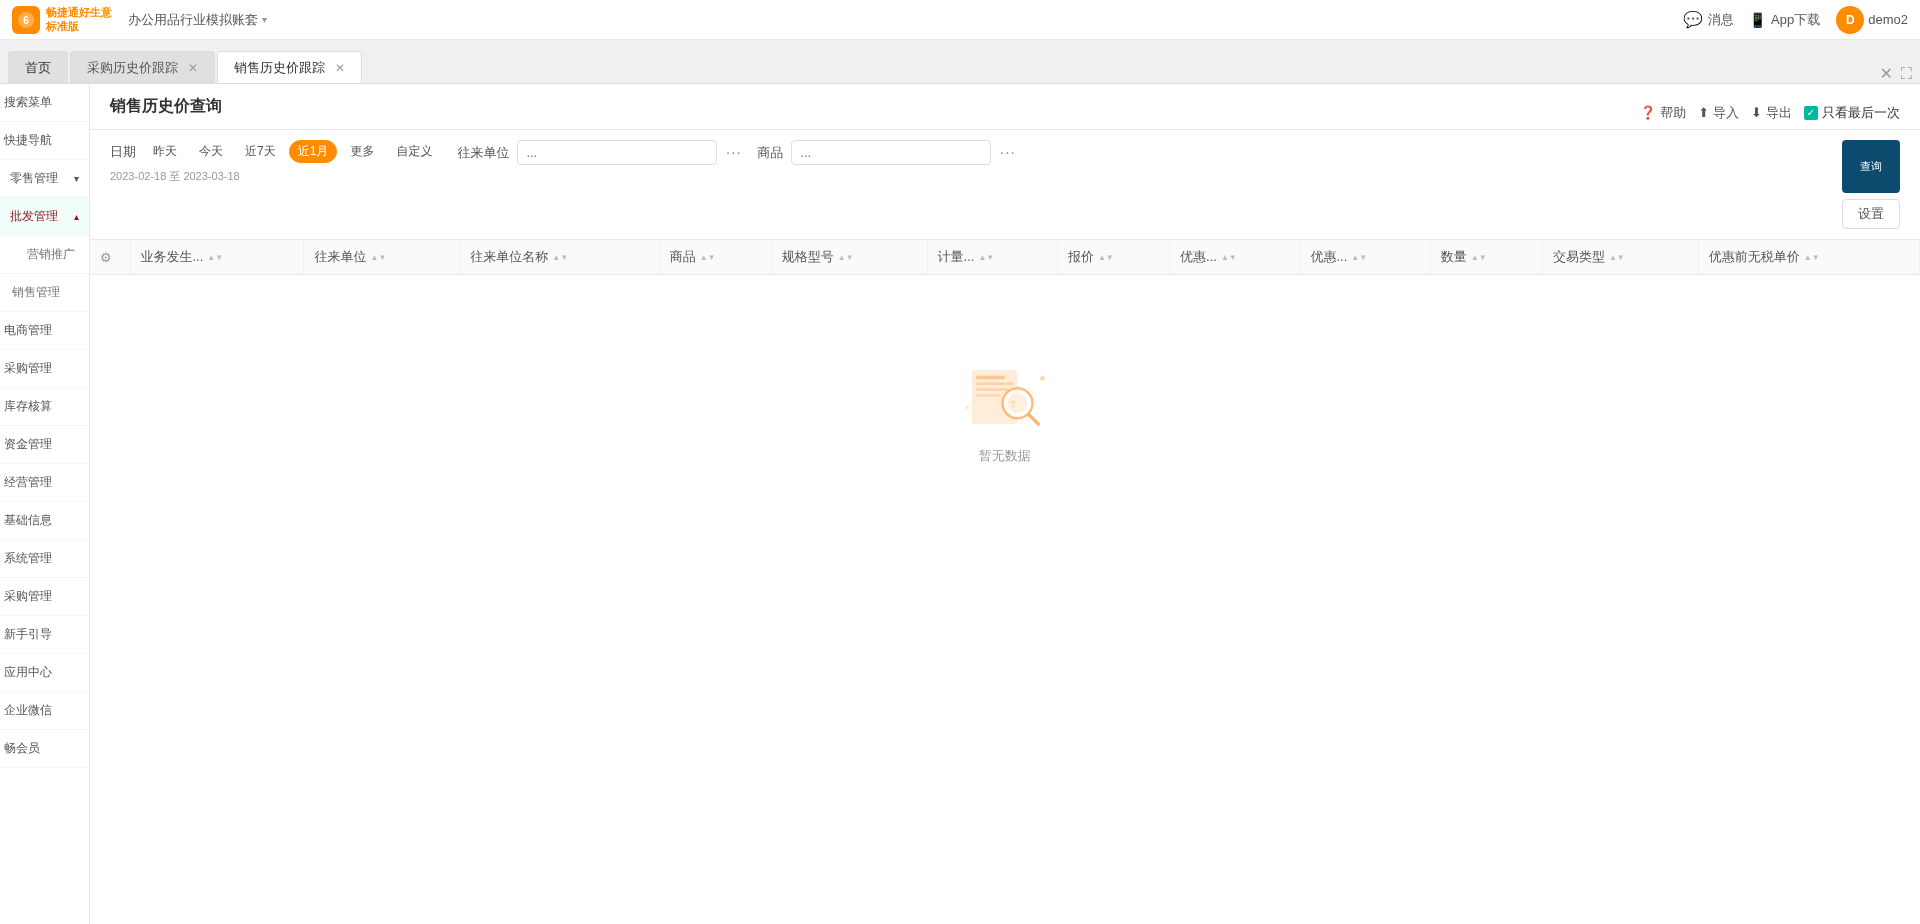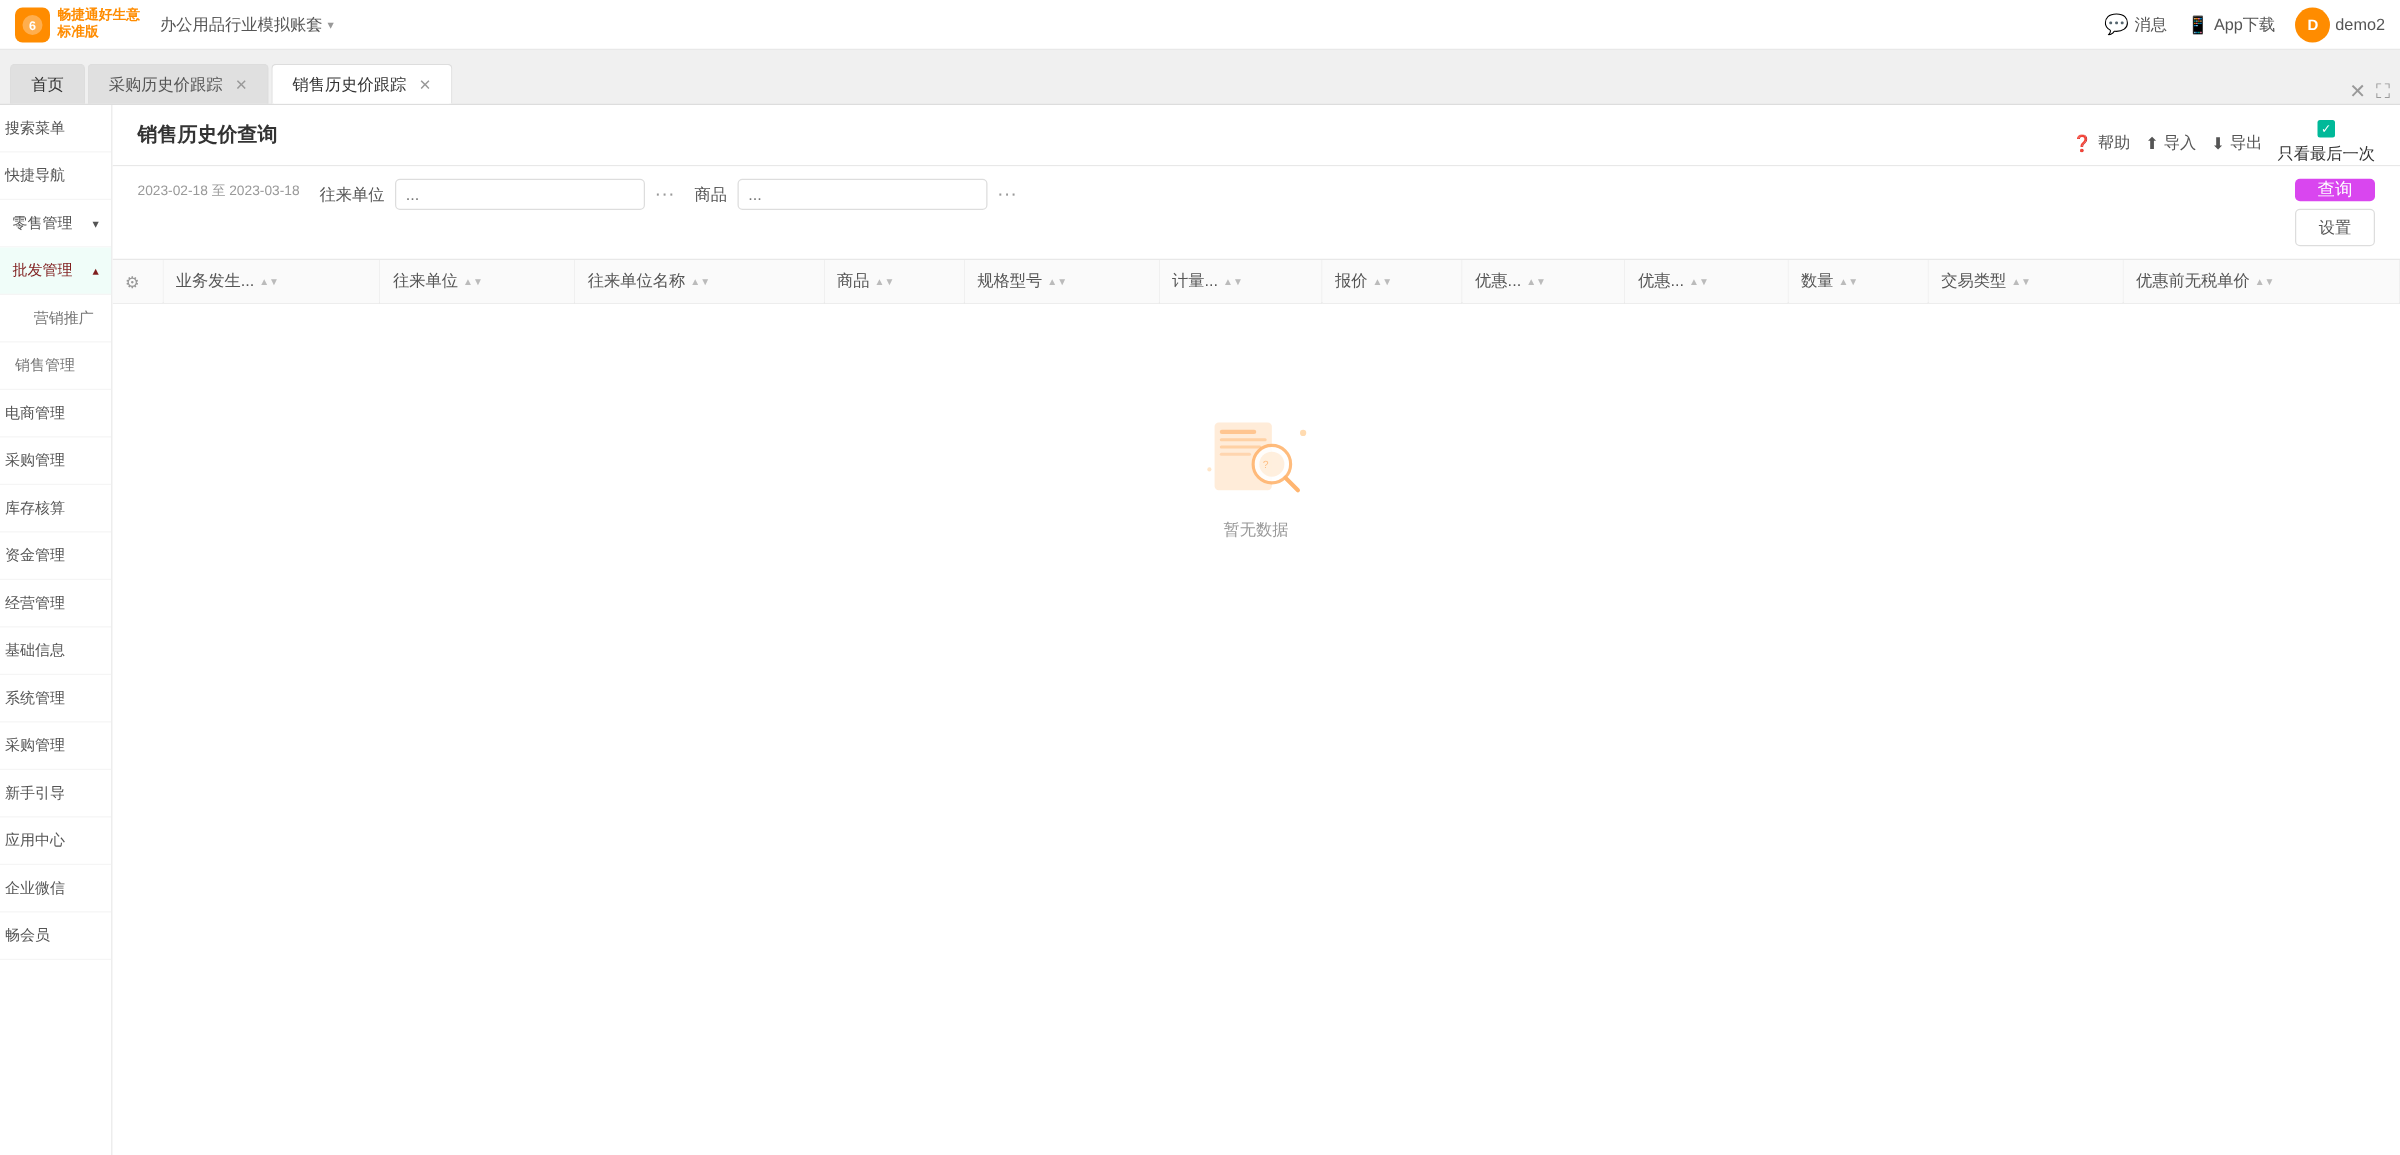--- a/index.html
+++ b/index.html
@@ -36,35 +36,35 @@
 
     
     .content-area { flex: 1; display: flex; flex-direction: column; overflow: hidden; background: #f5f5f5; }
 
     
     .page-header { background: #fff; padding: 12px 20px 0 20px; border-bottom: 1px solid #e8e8e8; }
     .page-title { font-size: 16px; font-weight: bold; color: #333; margin-bottom: 12px; }
     .page-title-row { display: flex; align-items: center; justify-content: space-between; }
     .page-actions { display: flex; align-items: center; gap: 12px; }
     .page-action-btn { display: flex; align-items: center; gap: 4px; color: #555; font-size: 13px; cursor: pointer; }
-    .checkbox-label { display: flex; align-items: center; gap: 4px; font-size: 13px; color: #333; cursor: pointer; flex-direction: column; }
+    .checkbox-label { display: flex; align-items: center; gap: 4px; font-size: 13px; color: #333; cursor: pointer; }
     .checkbox-checked { width: 14px; height: 14px; background: #00b999; border-radius: 2px; display: inline-flex; align-items: center; justify-content: center; }
     .checkbox-checked::after { content: '✓'; color: #fff; font-size: 10px; }
 
     
     .filter-bar { display: flex; align-items: center; gap: 16px; padding: 10px 20px; background: #fff; border-bottom: 1px solid #e8e8e8; flex-wrap: wrap; }
     .filter-group { display: flex; align-items: center; gap: 8px; }
     .filter-label { color: #555; font-size: 13px; white-space: nowrap; }
     .date-btns { display: flex; gap: 4px; }
     .date-btn { padding: 2px 8px; border-radius: 12px; font-size: 12px; cursor: pointer; color: #555; border: 1px solid transparent; }
     .date-btn.active { background: #ff8c00; color: #fff; border-color: #ff8c00; }
     .date-range-text { font-size: 11px; color: #999; margin-top: 2px; }
     .filter-input { border: 1px solid #ddd; border-radius: 4px; padding: 4px 8px; font-size: 13px; color: #333; width: 200px; outline: none; }
     .filter-dots { color: #999; font-size: 16px; cursor: pointer; }
-    .btn-query { background: #d946ef; color: #fff; border: none; border-radius: 4px; padding: 0 18px; font-size: 14px; cursor: pointer; font-weight: 500; }
+    .btn-query { background: #0c4a6e; color: #fff; border: none; border-radius: 4px; padding: 19px 18px; font-size: 11px; cursor: pointer; font-weight: 500; }
     .btn-settings { background: #fff; color: #555; border: 1px solid #ddd; border-radius: 4px; padding: 5px 14px; font-size: 13px; cursor: pointer; margin-top: 2px; }
     .filter-row { display: flex; align-items: flex-start; gap: 16px; width: 100%; }
     .filter-col { display: flex; flex-direction: column; gap: 4px; }
     .filter-actions { display: flex; flex-direction: column; gap: 4px; margin-left: auto; }
 
     
     .table-container { flex: 1; overflow: auto; background: #fff; margin: 0; }
     .data-table { width: 100%; border-collapse: collapse; font-size: 13px; }
     .data-table th { background: #fafafa; border-bottom: 1px solid #e8e8e8; border-right: 1px solid #f0f0f0; padding: 8px 10px; text-align: left; color: #555; font-weight: 500; white-space: nowrap; position: sticky; top: 0; z-index: 1; }
     .data-table th:first-child { width: 40px; }
@@ -219,20 +219,31 @@
             <span>只看最后一次</span>
           </label>
         </div>
       </div>
     </div>
 
     <div class="filter-bar">
       <div class="filter-row">
 
         <div class="filter-col">
+          <div class="filter-group">
+            <span class="filter-label">日期</span>
+            <div class="date-btns">
+              <span class="date-btn">昨天</span>
+              <span class="date-btn">今天</span>
+              <span class="date-btn">近7天</span>
+              <span class="date-btn active">近1月</span>
+              <span class="date-btn">更多</span>
+              <span class="date-btn">自定义</span>
+            </div>
+          </div>
           <div class="date-range-text">2023-02-18 至 2023-03-18</div>
         </div>
 
         <div class="filter-group">
           <span class="filter-label">往来单位</span>
           <input class="filter-input" type="text" placeholder="..." style="">
           <span class="filter-dots">···</span>
         </div>
 
         <div class="filter-group">

